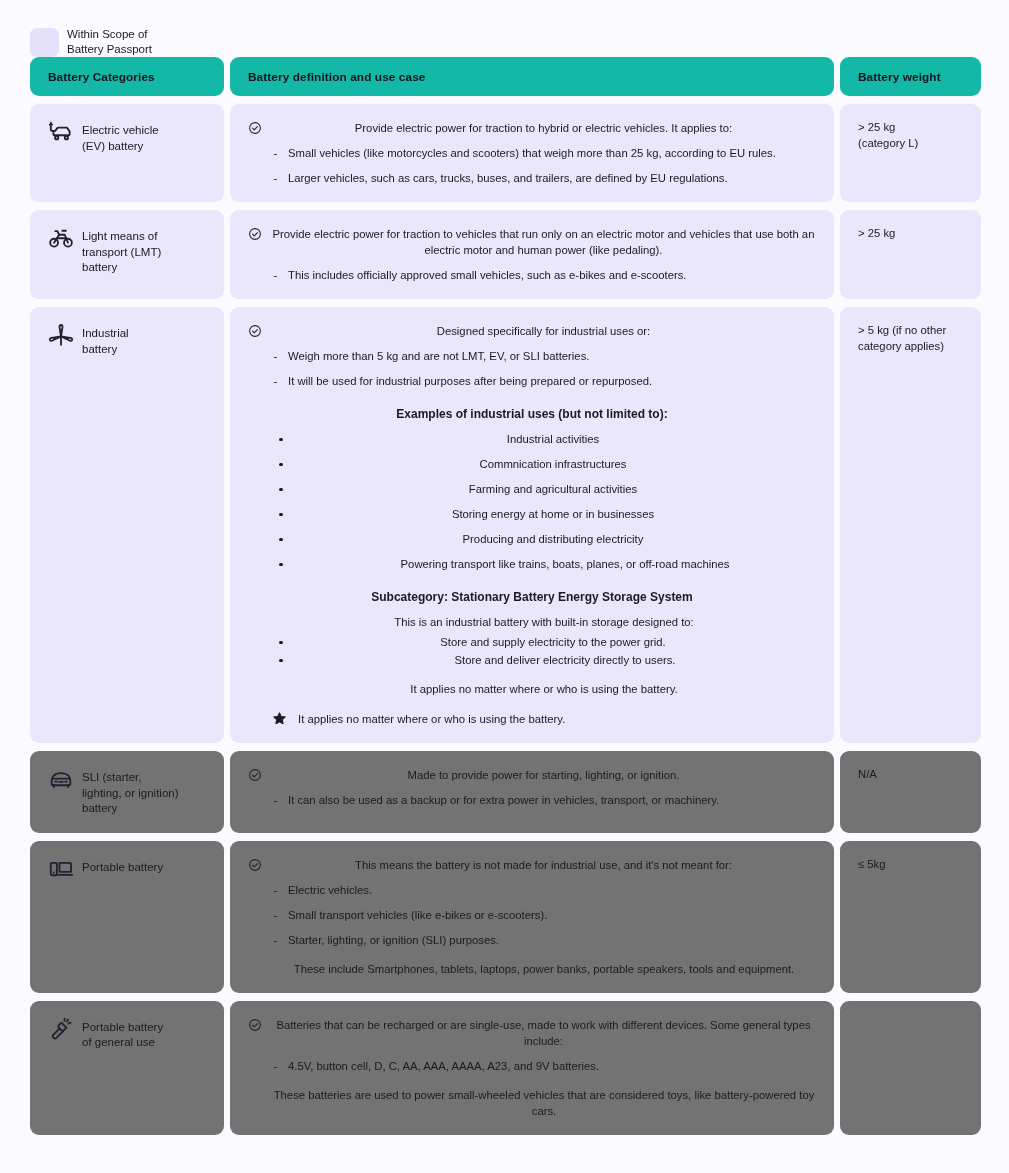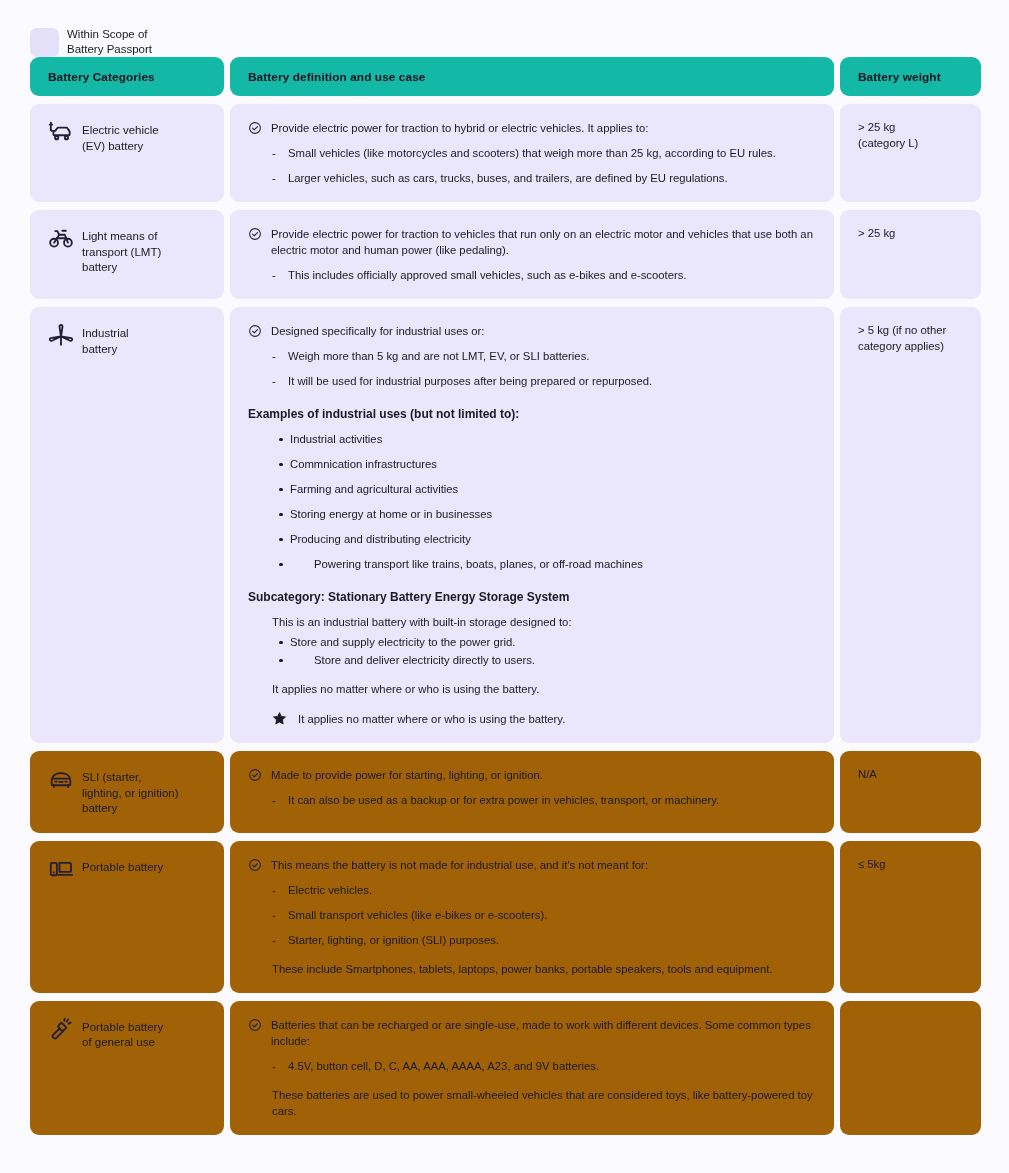--- a/index.html
+++ b/index.html
@@ -16,36 +16,36 @@
   
   .legend { display:flex; align-items:flex-end; gap:8px; padding-top:20px; height:57px; }
   .legend-swatch { width:29px; height:29px; border-radius:7px; background:#E4E0FA; flex:0 0 auto; }
   .legend-label { font-size:11.5px; line-height:15px; color:#1A1A24; }
 
   
   .table { display:flex; flex-direction:column; gap:8px; }
   .row { display:flex; gap:6px; align-items:stretch; }
 
   .c1 { width:194px; flex:0 0 194px; border-radius:9px; }
-  .c2 { width:604px; flex:0 0 604px; border-radius:9px; }
+  .c2 { width:604px; flex:0 0 604px; border-radius:9px;text-align:center; }
   .c3 { width:141px; flex:0 0 141px; border-radius:9px; }
 
   
   .header-row .cell {
     background:#14b8a6;
     padding:12px 18px;
     display:flex; align-items:center;
     min-height:39px;
     font-size:11.8px; font-weight:bold; letter-spacing:.1px;
     color:#18121F;
   }
 
   
   .in-scope .cell  { background:#EAE6FB; }
-  .out-scope .cell { background:#a16207; }
+  .out-scope .cell { background:#737373; }
   .body-row .cell  { padding:16px 18px; }
 
   
   .cat { display:flex; gap:8px; align-items:flex-start; }
   .cat-icon { width:26px; height:26px; flex:0 0 26px; margin-top:-1px; }
   .cat-icon svg { display:block; width:26px; height:26px; }
   .cat-label { font-size:11.5px; line-height:15.5px; color:#1A1A24; padding-top:3px; }
 
   
   .weight { font-size:11.3px; line-height:15.5px; color:#1A1A24; white-space:pre-line; }
@@ -349,21 +349,21 @@
             </div>
           </div>
           <div class="cell c2 def">
             <div class="check-line">
               <span class="check-ico">
                 <svg viewBox="0 0 24 24" fill="none" stroke="#241F33" stroke-width="1.8" stroke-linecap="round" stroke-linejoin="round">
                   <circle cx="12" cy="12" r="9.2"></circle>
                   <path d="M7.8 12.3l2.9 2.9 5.5-5.7"></path>
                 </svg>
               </span>
-              <div class="check-text">Batteries that can be recharged or are single-use, made to work with different devices. Some common types include:</div>
+              <div class="check-text">Batteries that can be recharged or are single-use, made to work with different devices. Some general types include:</div>
             </div>
             <ul class="dash-list">
               <li>
                 <span class="dash">-</span>
                 <span>4.5V, button cell, D, C, AA, AAA, AAAA, A23, and 9V batteries.</span>
               </li>
             </ul>
             <div class="para" style="padding-left: 24px;">These batteries are used to power small-wheeled vehicles that are considered toys, like battery-powered toy cars.</div>
           </div>
           <div class="cell c3">

